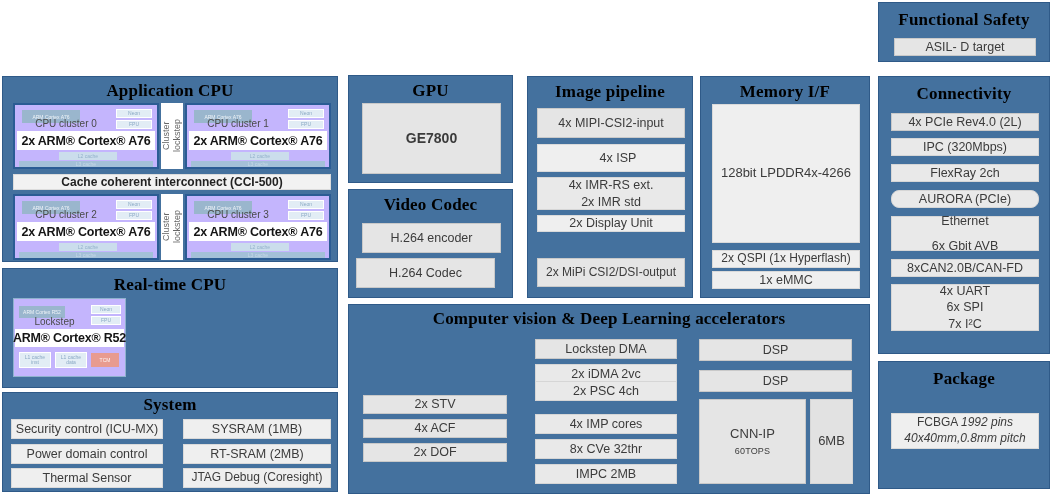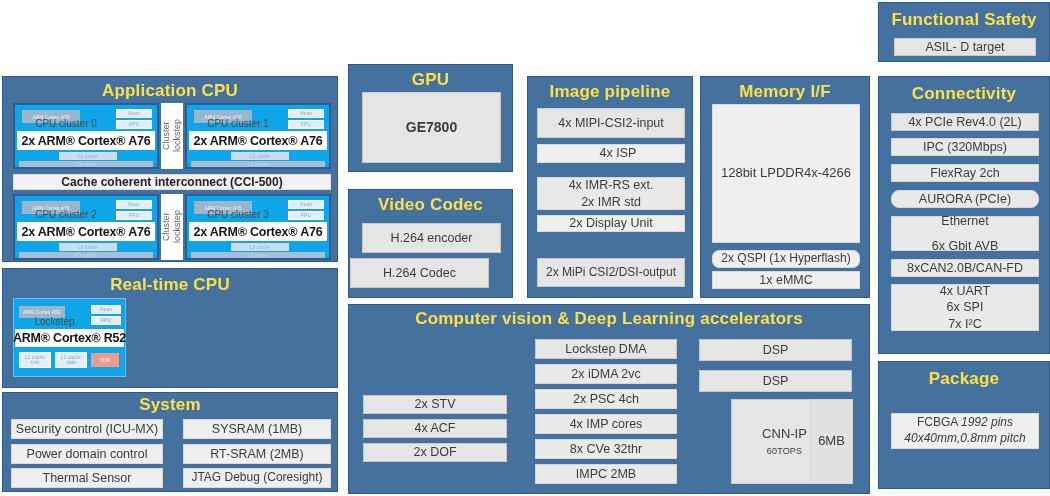--- a/index.html
+++ b/index.html
@@ -5,33 +5,33 @@
   html,body{margin:0;padding:0;background:#fff;}
   #stage{
     position:relative;width:1050px;height:496px;background:#fff;
     font-family:"Liberation Sans",sans-serif;overflow:hidden;
   }
   .panel{
     position:absolute;background:#44719E;border:1px solid #2F5A88;
     box-sizing:border-box;
   }
   .ptitle{
-    position:absolute;left:0;right:0;text-align:center;color:#fde047;
-    font-weight:bold;font-size:17px;letter-spacing:.2px;
+    position:absolute;left:0;right:0;text-align:center;color:#000000;
+    font-weight:bold;font-size:17px;letter-spacing:.2px;font-family:Liberation Serif, serif;
   }
   .box{
     position:absolute;box-sizing:border-box;display:flex;flex-direction:column;
     align-items:center;justify-content:center;text-align:center;
     color:#3b3b3b;font-size:12.5px;line-height:1.3;
   }
   .w{background:#e5e5e5;border:1px solid #c9c9c9;}
   .g{background:#e9e9e9;border:1px solid #d6d6d6;}
   .g2{background:#efefef;border:1px solid #dadada;}
   .cluster{
-    position:absolute;background:#0ea5e9;border:2px solid #2B5C94;box-sizing:border-box;
+    position:absolute;background:#c4b5fd;border:2px solid #2B5C94;box-sizing:border-box;
   }
   .pill{
     position:absolute;background:#9AB6CD;color:rgba(255,255,255,.85);
     font-size:5px;display:flex;align-items:center;justify-content:center;overflow:hidden;
   }
   .sbox{
     position:absolute;background:#E2EDF5;border:1px solid #fff;color:#8aa9c4;
     font-size:5px;display:flex;align-items:center;justify-content:center;
     box-sizing:border-box;overflow:hidden;line-height:1.05;text-align:center;
   }
@@ -151,47 +151,47 @@
   <div class="panel" style="left:2px;top:392px;width:336px;height:100px;">
     <div class="ptitle" style="top:2px;">System</div>
     <div class="box g2" style="left:8px;top:26px;width:152px;height:20px;">Security control (ICU-MX)</div>
     <div class="box g2" style="left:8px;top:51px;width:152px;height:20px;">Power domain control</div>
     <div class="box g2" style="left:8px;top:75px;width:152px;height:20px;">Thermal Sensor</div>
     <div class="box g2" style="left:180px;top:26px;width:148px;height:20px;">SYSRAM (1MB)</div>
     <div class="box g2" style="left:180px;top:51px;width:148px;height:20px;">RT-SRAM (2MB)</div>
     <div class="box g2" style="left:180px;top:75px;width:148px;height:20px;font-size:12px;">JTAG Debug (Coresight)</div>
   </div>
 
-  <div class="panel" style="left:348px;top:64px;width:165px;height:108px;">
+  <div class="panel" style="left:348px;top:75px;width:165px;height:108px;">
     <div class="ptitle" style="top:5px;">GPU</div>
     <div class="box w" style="left:13px;top:27px;width:139px;height:71px;font-weight:bold;font-size:14px;align-items:center;">GE7800</div>
   </div>
 
   <div class="panel" style="left:348px;top:189px;width:165px;height:109px;">
     <div class="ptitle" style="top:5px;">Video Codec</div>
     <div class="box w" style="left:13px;top:33px;width:139px;height:30px;">H.264 encoder</div>
-    <div class="box w" style="left:1px;top:68px;width:139px;height:30px;">H.264 Codec</div>
+    <div class="box w" style="left:7px;top:68px;width:139px;height:30px;">H.264 Codec</div>
   </div>
 
   <div class="panel" style="left:527px;top:76px;width:166px;height:222px;">
     <div class="ptitle" style="top:5px;">Image pipeline</div>
     <div class="box w" style="left:9px;top:31px;width:148px;height:30px;">4x MIPI-CSI2-input</div>
-    <div class="box g2" style="left:9px;top:67px;width:148px;height:19px;padding-left:14px;">4x ISP</div>
+    <div class="box g2" style="left:9px;top:67px;width:148px;height:28px;padding-left:14px;">4x ISP</div>
     <div class="box g" style="left:9px;top:100px;width:148px;height:33px;">
       <div>4x IMR-RS ext.</div>
       <div>2x IMR std</div>
     </div>
     <div class="box g2" style="left:9px;top:138px;width:148px;height:17px;">2x Display Unit</div>
     <div class="box w nowrap" style="left:9px;top:181px;width:148px;height:29px;font-size:12px;">2x MiPi CSI2/DSI-output</div>
   </div>
 
   <div class="panel" style="left:700px;top:76px;width:170px;height:222px;">
     <div class="ptitle" style="top:5px;">Memory I/F</div>
     <div class="box g2" style="left:11px;top:27px;width:148px;height:139px;font-size:13px;">128bit LPDDR4x-4266</div>
-    <div class="box g2 nowrap" style="left:11px;top:173px;width:148px;height:18px;font-size:12px;border-radius:7px;">2x QSPI (1x Hyperflash)</div>
+    <div class="box g2 nowrap" style="left:11px;top:173px;width:148px;height:18px;font-size:12px;">2x QSPI (1x Hyperflash)</div>
     <div class="box g2" style="left:11px;top:194px;width:148px;height:18px;text-align:center;">1x eMMC</div>
   </div>
 
   <div class="panel" style="left:878px;top:76px;width:172px;height:278px;">
     <div class="ptitle" style="top:7px;">Connectivity</div>
     <div class="box w" style="left:12px;top:36px;width:148px;height:18px;">4x PCIe Rev4.0 (2L)</div>
     <div class="box g" style="left:12px;top:61px;width:148px;height:18px;">IPC (320Mbps)</div>
     <div class="box g" style="left:12px;top:87px;width:148px;height:18px;">FlexRay 2ch</div>
     <div class="box g" style="left:12px;top:113px;width:148px;height:18px;border-radius:8px;">AURORA (PCIe)</div>
     <div class="box g" style="left:12px;top:139px;width:148px;height:35px;gap:8px;">
@@ -216,27 +216,27 @@
 
   <div class="panel" style="left:348px;top:304px;width:522px;height:190px;">
     <div class="ptitle" style="top:4px;">Computer vision &amp; Deep Learning accelerators</div>
 
     <div class="box w" style="left:14px;top:90px;width:144px;height:19px;">2x STV</div>
     <div class="box w" style="left:14px;top:114px;width:144px;height:19px;">4x ACF</div>
     <div class="box w" style="left:14px;top:138px;width:144px;height:19px;">2x DOF</div>
 
     <div class="box w" style="left:186px;top:34px;width:142px;height:20px;">Lockstep DMA</div>
     <div class="box g" style="left:186px;top:59px;width:142px;height:20px;">2x iDMA 2vc</div>
-    <div class="box g" style="left:186px;top:84px;width:142px;height:20px;">2x PSC 4ch</div>
+    <div class="box g" style="left:186px;top:76px;width:142px;height:20px;">2x PSC 4ch</div>
     <div class="box g" style="left:186px;top:109px;width:142px;height:20px;">4x IMP cores</div>
     <div class="box g" style="left:186px;top:134px;width:142px;height:20px;">8x CVe 32thr</div>
     <div class="box g" style="left:186px;top:159px;width:142px;height:20px;">IMPC 2MB</div>
 
     <div class="box w" style="left:350px;top:34px;width:153px;height:22px;">DSP</div>
     <div class="box w" style="left:350px;top:65px;width:153px;height:22px;">DSP</div>
-    <div class="box w" style="left:350px;top:94px;width:107px;height:85px;gap:3px;font-size:13px;margin-left:32px;">
+    <div class="box w" style="left:350px;top:94px;width:107px;height:85px;gap:3px;font-size:13px;">
       <span>CNN-IP</span>
       <span class="small-caps">60TOPS</span>
     </div>
     <div class="box g" style="left:461px;top:94px;width:43px;height:85px;font-size:13px;background:#e2e2e2;">6MB</div>
   </div>
 
 </div>
 
 </body></html>

